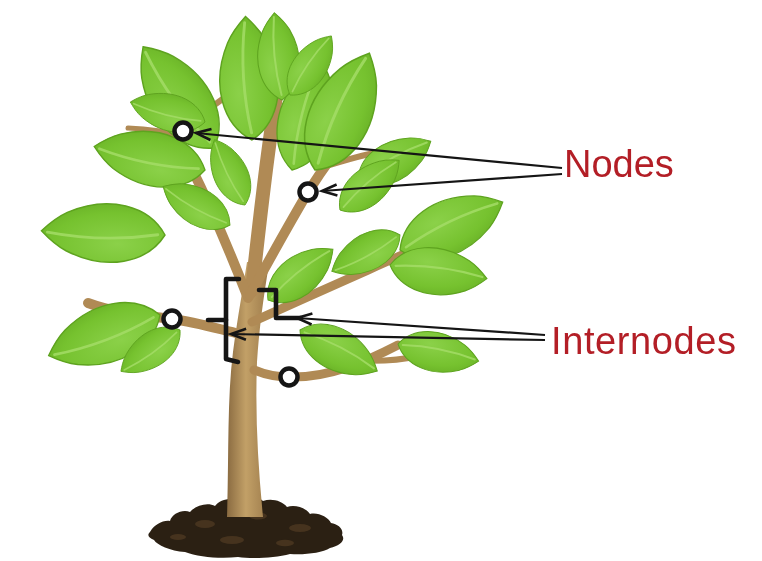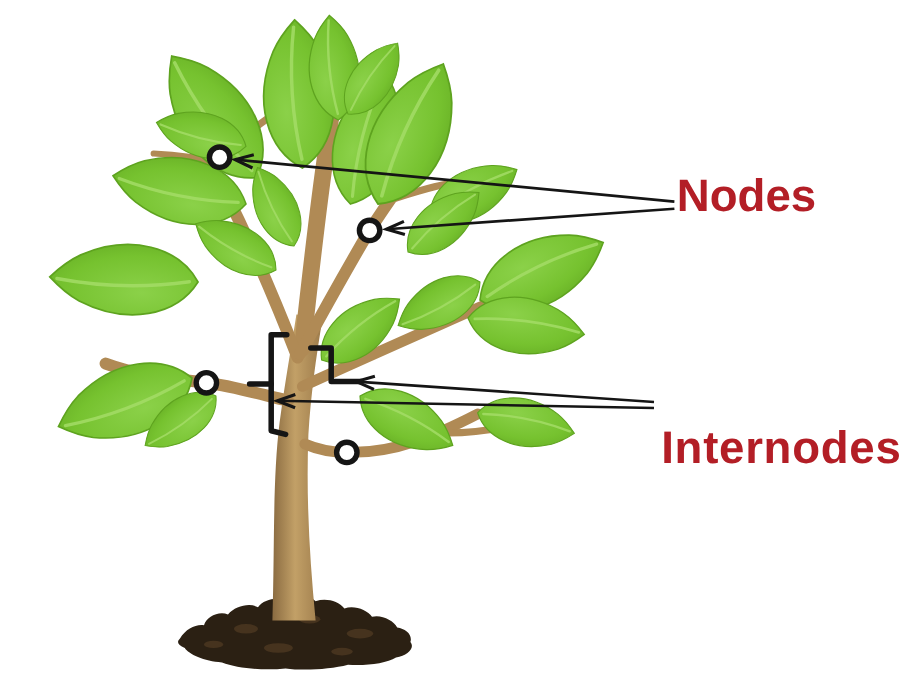--- a/index.html
+++ b/index.html
@@ -3,25 +3,25 @@
 <meta charset="utf-8">
 <style>
   html,body{margin:0;padding:0;background:#fff;}
   .stage{
     position:relative;width:762px;height:561px;overflow:hidden;
     background:var(--background,#ffffff);
     font-family:"Liberation Sans",sans-serif;
   }
   .stage svg{position:absolute;left:0;top:0;}
   .diagram-label{
-    position:absolute;font-weight:bold;line-height:1;
+    position:absolute;font-weight:normal;line-height:1;
     color:var(--label-red,#b31e26);white-space:nowrap;text-align:right;
   }
   #nodes-label{left:564px;top:145px;font-size:38px;}
-  #internodes-label{left:551px;top:322px;font-size:38px;letter-spacing:0.6px;margin-top:33px;}
+  #internodes-label{left:551px;top:322px;font-size:38px;letter-spacing:0.6px;}
   .leaf-body{fill:url(#leafGrad);stroke:var(--leaf-green-dark,#5ea31f);stroke-width:1.2;}
   .leaf-vein{fill:none;stroke:var(--leaf-vein,#a3dc66);stroke-width:2.4;stroke-linecap:round;opacity:.85;}
   .branch{fill:none;stroke:var(--branch-brown,#b08a55);stroke-linecap:round;}
   .trunk{fill:url(#trunkGrad);}
   .soil{fill:var(--soil-dark,#2b2013);}
   .soil-spot{fill:var(--soil-light,#46331e);}
   .ann-line{fill:none;stroke:var(--line-black,#151515);stroke-width:2.2;}
   .ann-head{fill:none;stroke:var(--line-black,#151515);stroke-width:2.6;stroke-linejoin:miter;}
   .bracket{fill:none;stroke:var(--line-black,#151515);stroke-width:4.6;stroke-linejoin:round;stroke-linecap:round;}
   .marker{fill:var(--marker-fill,#ffffff);stroke:var(--line-black,#151515);stroke-width:4.5;}

